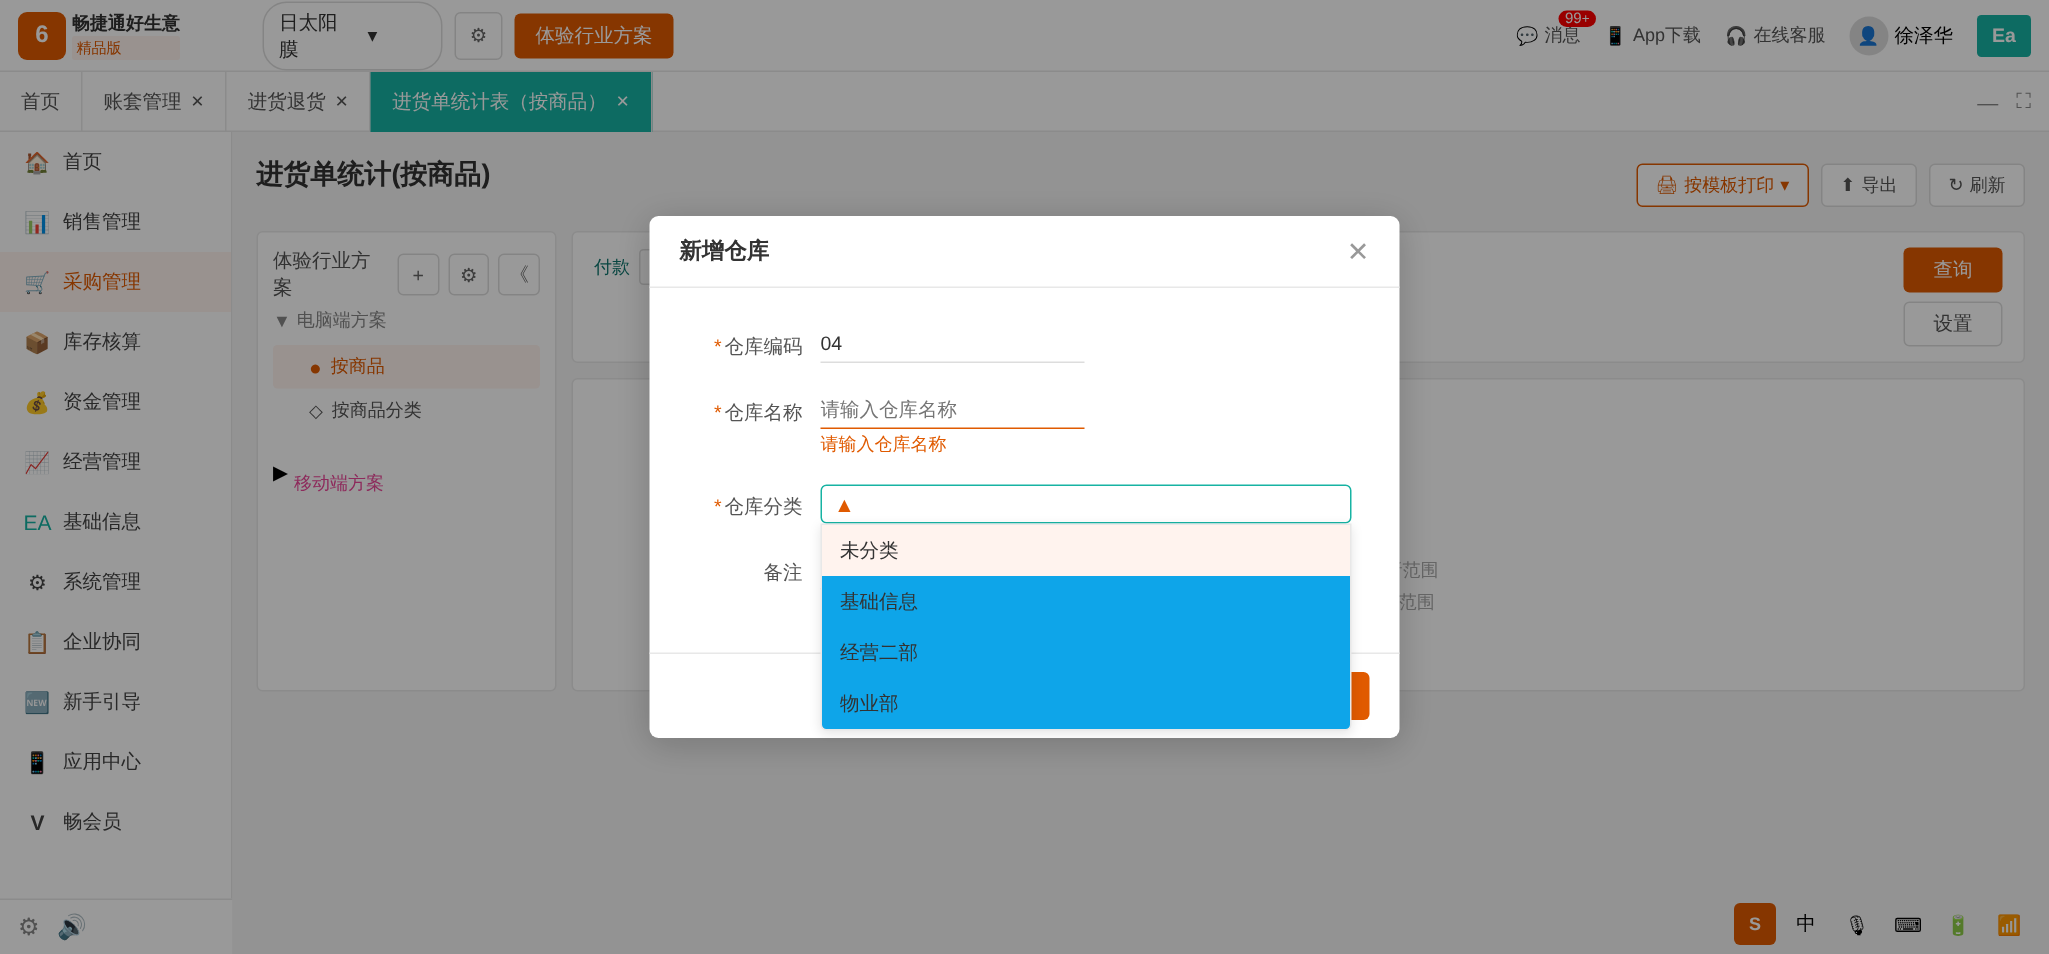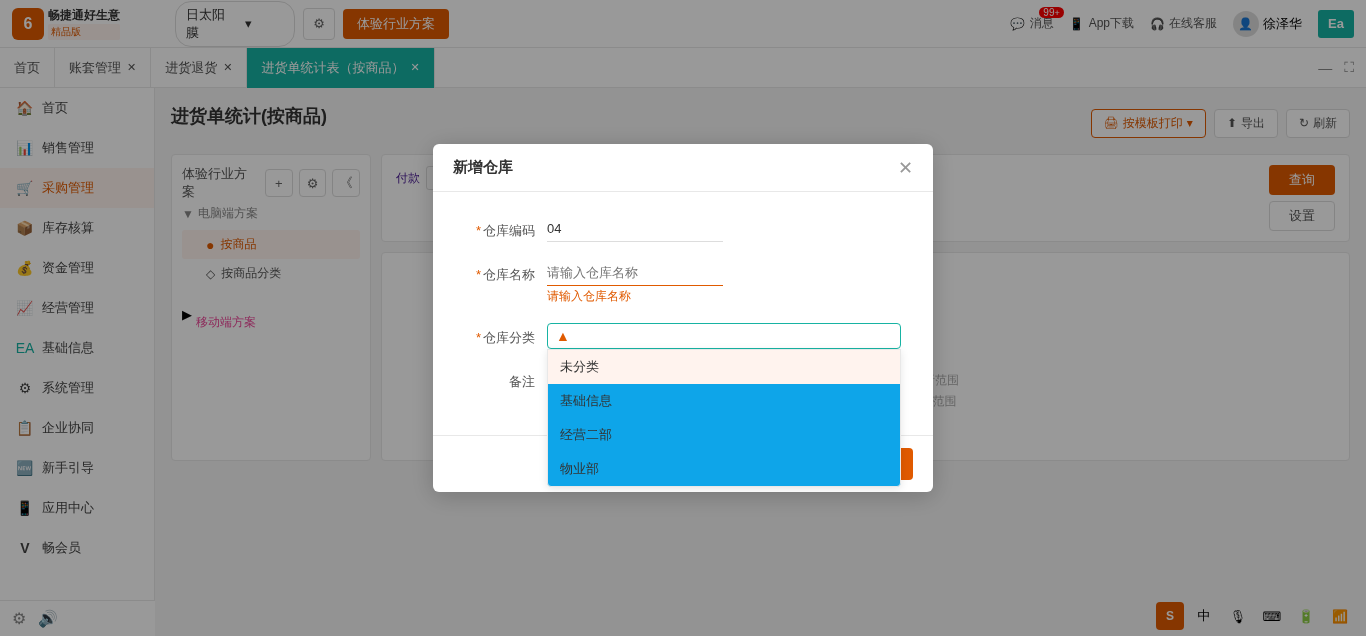--- a/index.html
+++ b/index.html
@@ -458,21 +458,21 @@
           <span style="font-size:12px;color:#ec4899;margin-top:16px;">移动端方案</span>
         </div>
       </div>
 
       <div class="right-panel">
 
         <div style="background:#fff;border-radius:4px;border:1px solid #e8e8e8;padding:10px 14px;margin-bottom:10px;display:flex;gap:12px;align-items:flex-start;">
           <div style="flex:1;">
             <div style="display:flex;gap:10px;align-items:center;margin-bottom:6px;">
               <div class="filter-group">
-                <span style="color:#4c1d95;font-size:12px;">付款</span>
+                <span style="color:#0f766e;font-size:12px;">付款</span>
                 <input class="filter-input" type="text" placeholder="请选择日期" style="">
               </div>
               <div class="filter-group">
                 <span style="color:#555;font-size:12px;">单据状态</span>
                 <select class="filter-select">
                   <option>请选择</option>
                 </select>
               </div>
               <div class="filter-group">
                 <span style="color:#555;font-size:12px;">商品</span>

